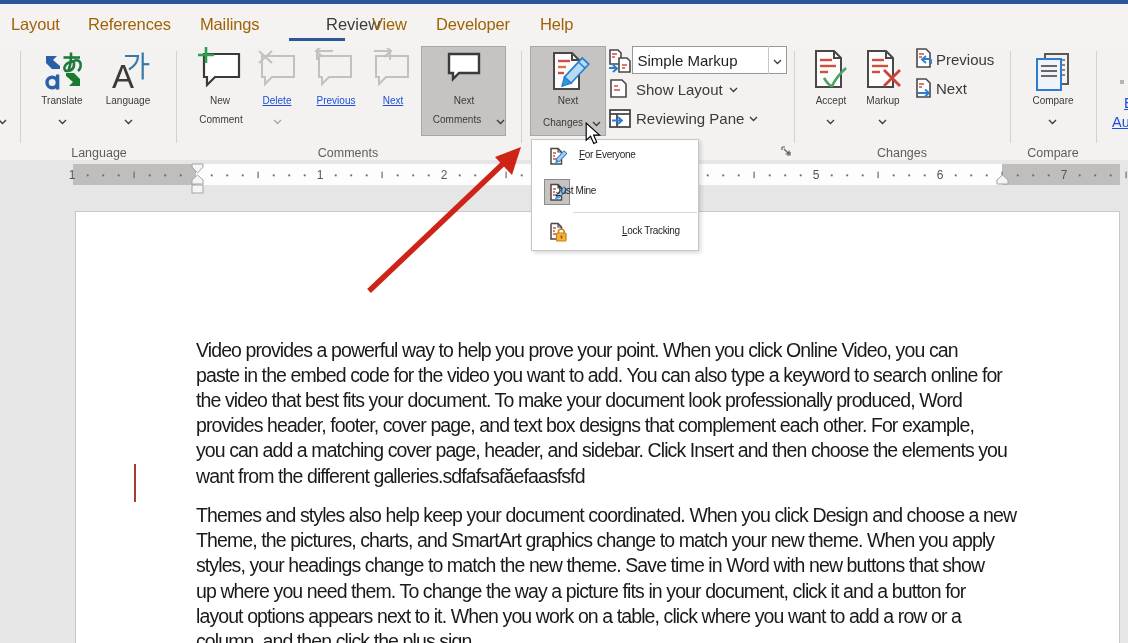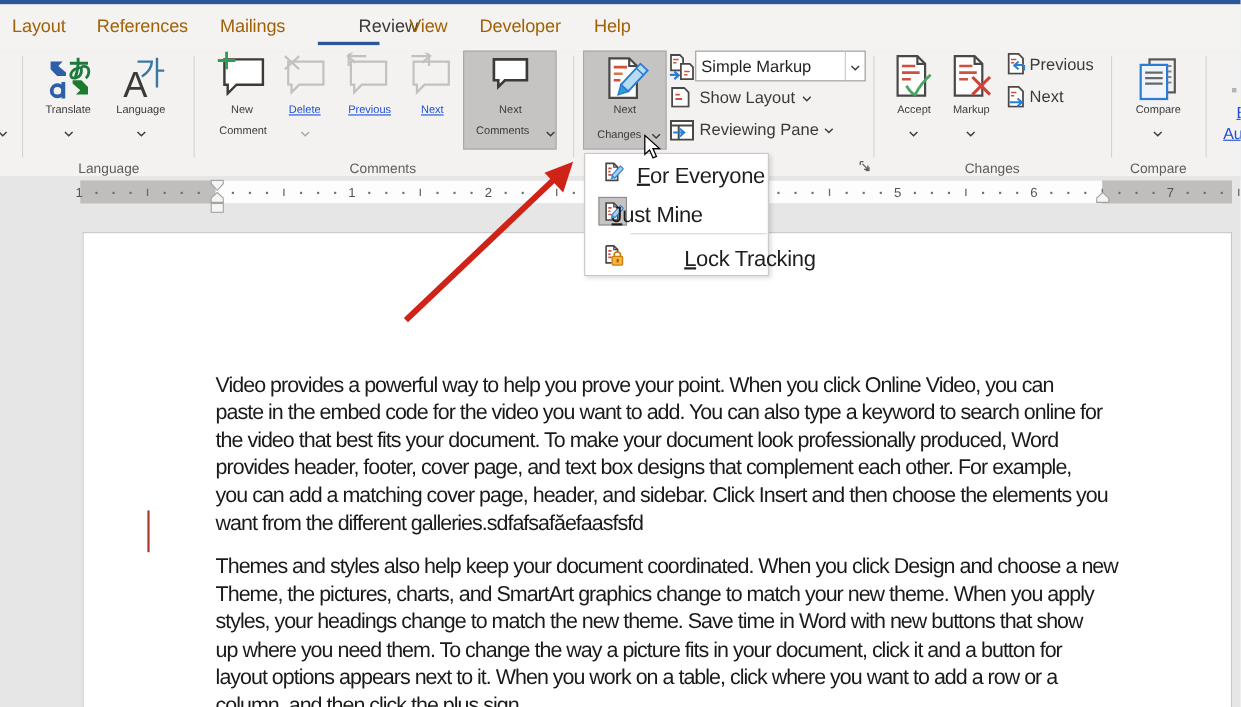--- a/index.html
+++ b/index.html
@@ -6,21 +6,21 @@
   html,body { width:1128px; height:643px; overflow:hidden; }
   body { font-family:"Liberation Sans", sans-serif; }
   #root { position:relative; width:1128px; height:643px; background:#e6e6e6; overflow:hidden; }
   .abs { position:absolute; }
   .tab { position:absolute; top:15px; font-size:16.5px; letter-spacing:-0.15px; color:#a16207; white-space:nowrap; }
   .glabel { position:absolute; top:145.5px; font-size:12.5px; color:#605e5c; text-align:center; white-space:nowrap; }
   .biglabel { position:absolute; font-size:10px; color:#3b3a39; text-align:center; white-space:nowrap; }
   .dislabel { color:#1d4ed8;text-decoration:underline; }
   .vsep { position:absolute; top:51px; width:1px; height:92px; background:#d4d2d0; }
   .chev { position:absolute; width:9px; height:9px; }
-  .menuitem { position:absolute; font-size:20px; letter-spacing:-0.3px; color:#1f1e1d; white-space:nowrap; }
+  .menuitem { position:absolute; font-size:10px; letter-spacing:-0.3px; color:#1f1e1d; white-space:nowrap; }
 </style>
 </head>
 <body>
 <div id="root">
 
   <div class="abs" style="left:0;top:0;width:1128px;height:4px;background:#2b579a"></div>
 
   <div class="abs" style="left:0;top:4px;width:1128px;height:43px;background:#f4f3f1"></div>
   <div class="tab" style="left:11px;">Layout</div>
   <div class="tab" style="left:88px;">References</div>

